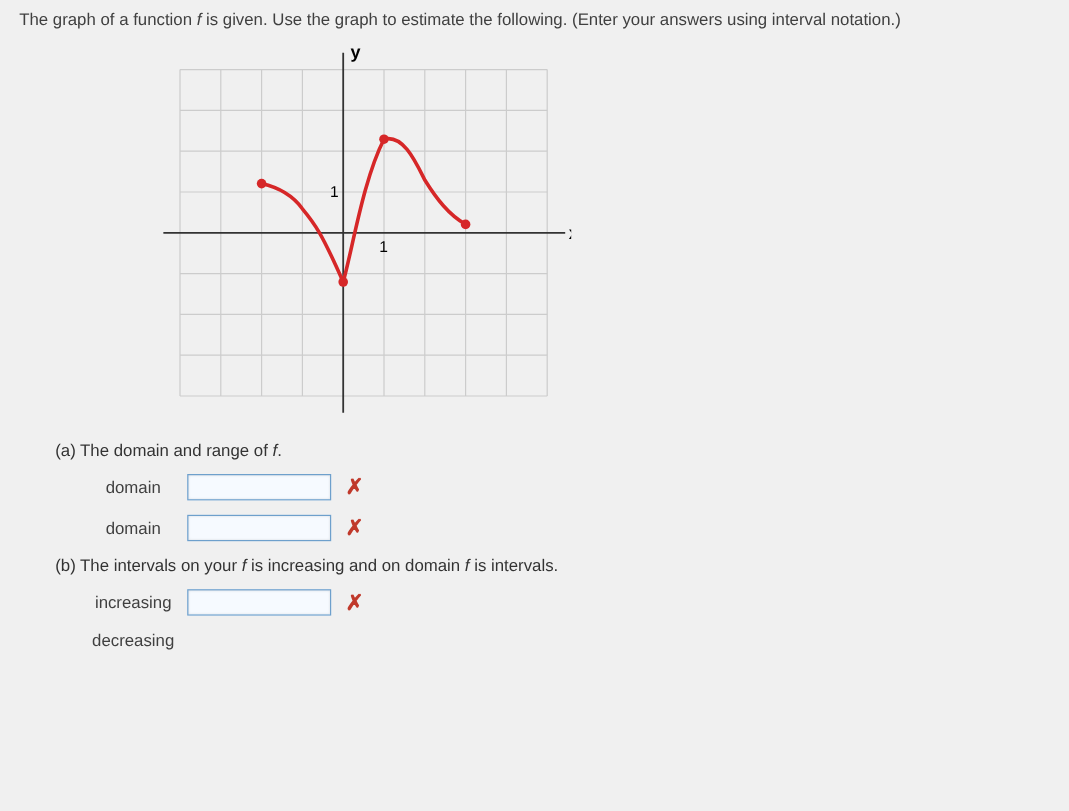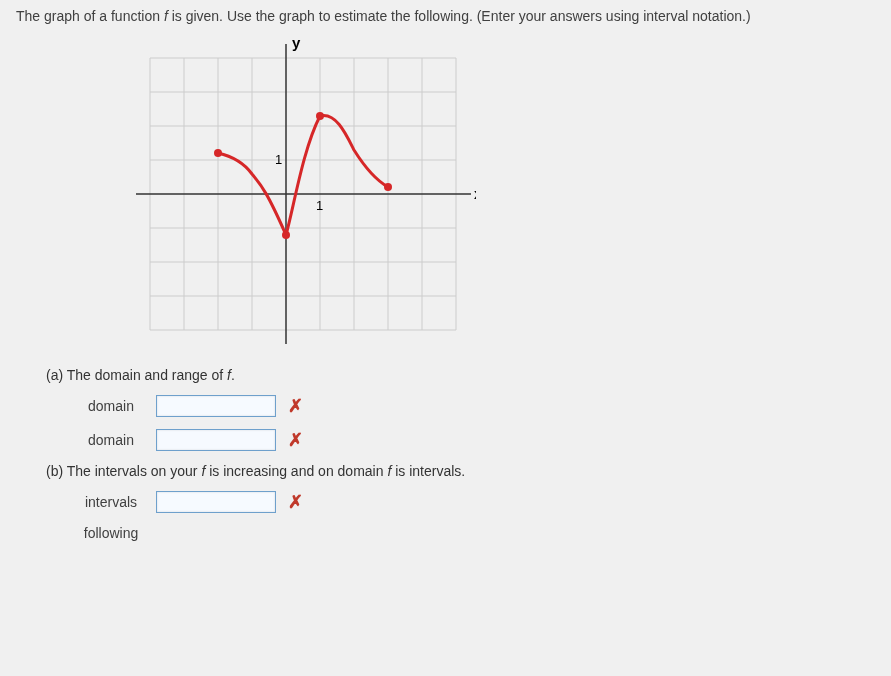--- a/index.html
+++ b/index.html
@@ -131,20 +131,20 @@
   <span class="label">domain</span>
   <input class="input" type="text" value="" style="">
   <span class="mark">✗</span>
 </div>
 
 <div class="section">
   <span>(b) The intervals on your </span><span class="fvar">f</span><span> is increasing and on domain </span><span class="fvar">f</span><span> is intervals.</span>
 </div>
 
 <div class="row">
-  <span class="label">intervals</span>
+  <span class="label">increasing</span>
   <input class="input" type="text" value="" style="">
   <span class="mark">✗</span>
 </div>
 
 <div class="row">
-  <span class="label">following</span>
+  <span class="label">decreasing</span>
 </div>
 
 </body></html>

